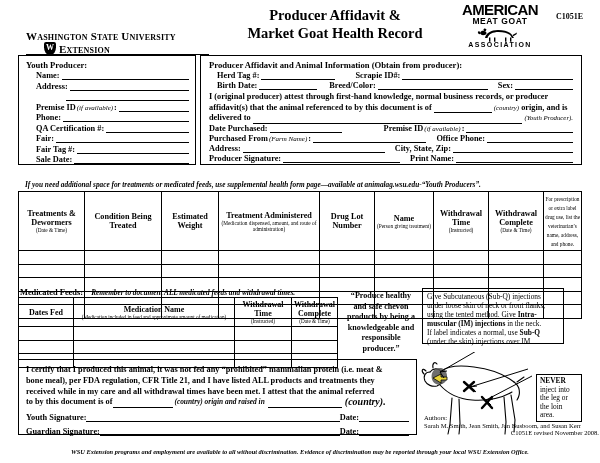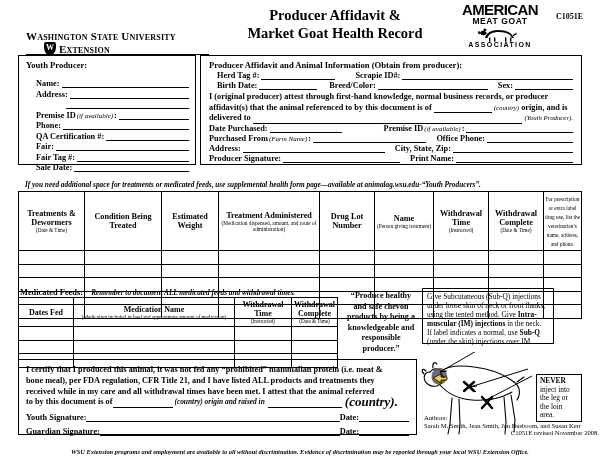--- a/index.html
+++ b/index.html
@@ -81,21 +81,21 @@
   .mtable td,.mtable th{border:1px solid #000;padding:0;}
   .mtable th{font-size:8px;font-weight:bold;line-height:9px;text-align:center;vertical-align:middle;padding:2px 1px;}
   .mtable th .sub{font-size:5.2px;font-weight:normal;line-height:6px;display:block;}
   .mtable td.cell{height:12.5px;}
 
   
   .quote{position:absolute;left:345px;top:291px;width:72px;text-align:center;
          font-size:8.1px;font-weight:bold;line-height:10.5px;}
 
   
-  .injbox{left:422px;top:288px;width:132px;height:56px;}
+  .injbox{left:422px;top:288px;width:142px;height:56px;}
   .injbox .inner{padding:3px 4px;font-size:7.4px;line-height:9.1px;}
   .injbox b{font-weight:bold;}
 
   
   .certbox{left:18px;top:359px;width:399px;height:76px;}
   .certbox .inner{padding:5px 7px;}
   .certbox .p{font-size:8.3px;font-weight:bold;line-height:10.8px;}
   .certbox .sigrow{font-size:8.3px;font-weight:bold;display:flex;align-items:flex-end;margin-top:5px;}
   .certbox .sigrow .l{border-bottom:1px solid #000;height:8px;}
 
@@ -160,21 +160,21 @@
         </svg>
       </div>
       <div class="a3">ASSOCIATION</div>
     </div>
 
     <div class="code">C1051E</div>
   </div>
 
   <div class="box ybox">
     <div class="inner">
-      <div class="bx-title" style="margin-bottom:9px;font-family:Liberation Serif, serif;">Youth Producer:</div>
+      <div class="bx-title" style="margin-bottom:1px;font-family:Liberation Serif, serif;">Youth Producer:</div>
 
       <div class="fld row" style="padding-left:10px;">
         <span class="lbl">Name:</span>
         <span class="ln"></span>
       </div>
 
       <div class="fld row" style="padding-left:10px;">
         <span class="lbl">Address:</span>
         <span class="ln"></span>
       </div>
@@ -459,21 +459,21 @@
   <div class="box certbox">
     <div class="inner">
       <div class="p">I certify that I produced this animal, it was not fed any “prohibited” mammalian protein (i.e. meat &amp;</div>
       <div class="p">bone meal), per FDA regulation, CFR Title 21, and I have listed ALL products and treatments they</div>
       <div class="p">received while in my care and all withdrawal times have been met.  I attest that the animal referred</div>
       <div class="p" style="display:flex;align-items:flex-end;">
         <span>to by this document is of</span>
         <span class="uline" style="width:60px;margin:0 1px;"></span>
         <span style="font-style:italic;font-size:7.4px;">(country) origin and raised in</span>
         <span class="uline" style="width:74px;margin:0 3px;"></span>
-        <span style="font-style:italic;font-size:13px;">(country).</span>
+        <span style="font-style:italic;font-size:10px;">(country).</span>
       </div>
 
       <div class="sigrow">
         <span>Youth Signature:</span>
         <span class="l" style="flex:1;"></span>
         <span>Date:</span>
         <span class="l" style="width:50px;"></span>
       </div>
 
       <div class="sigrow">

